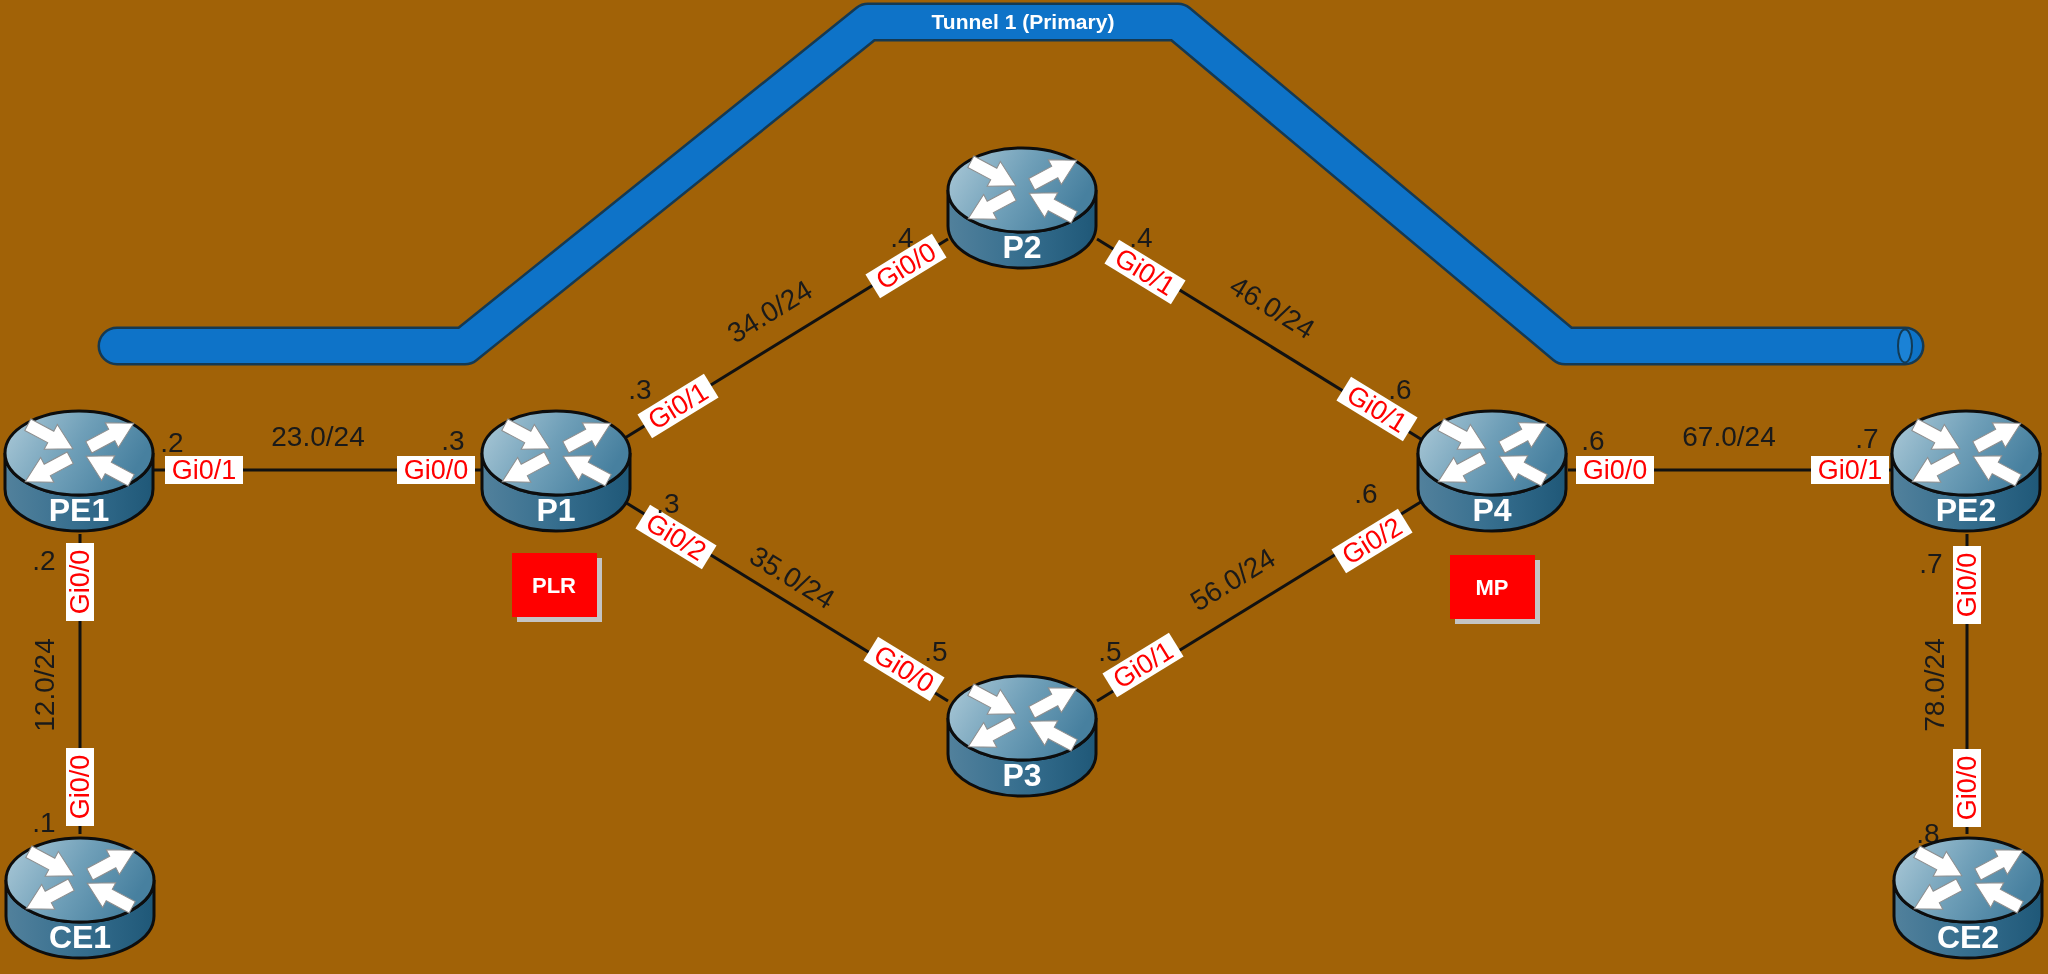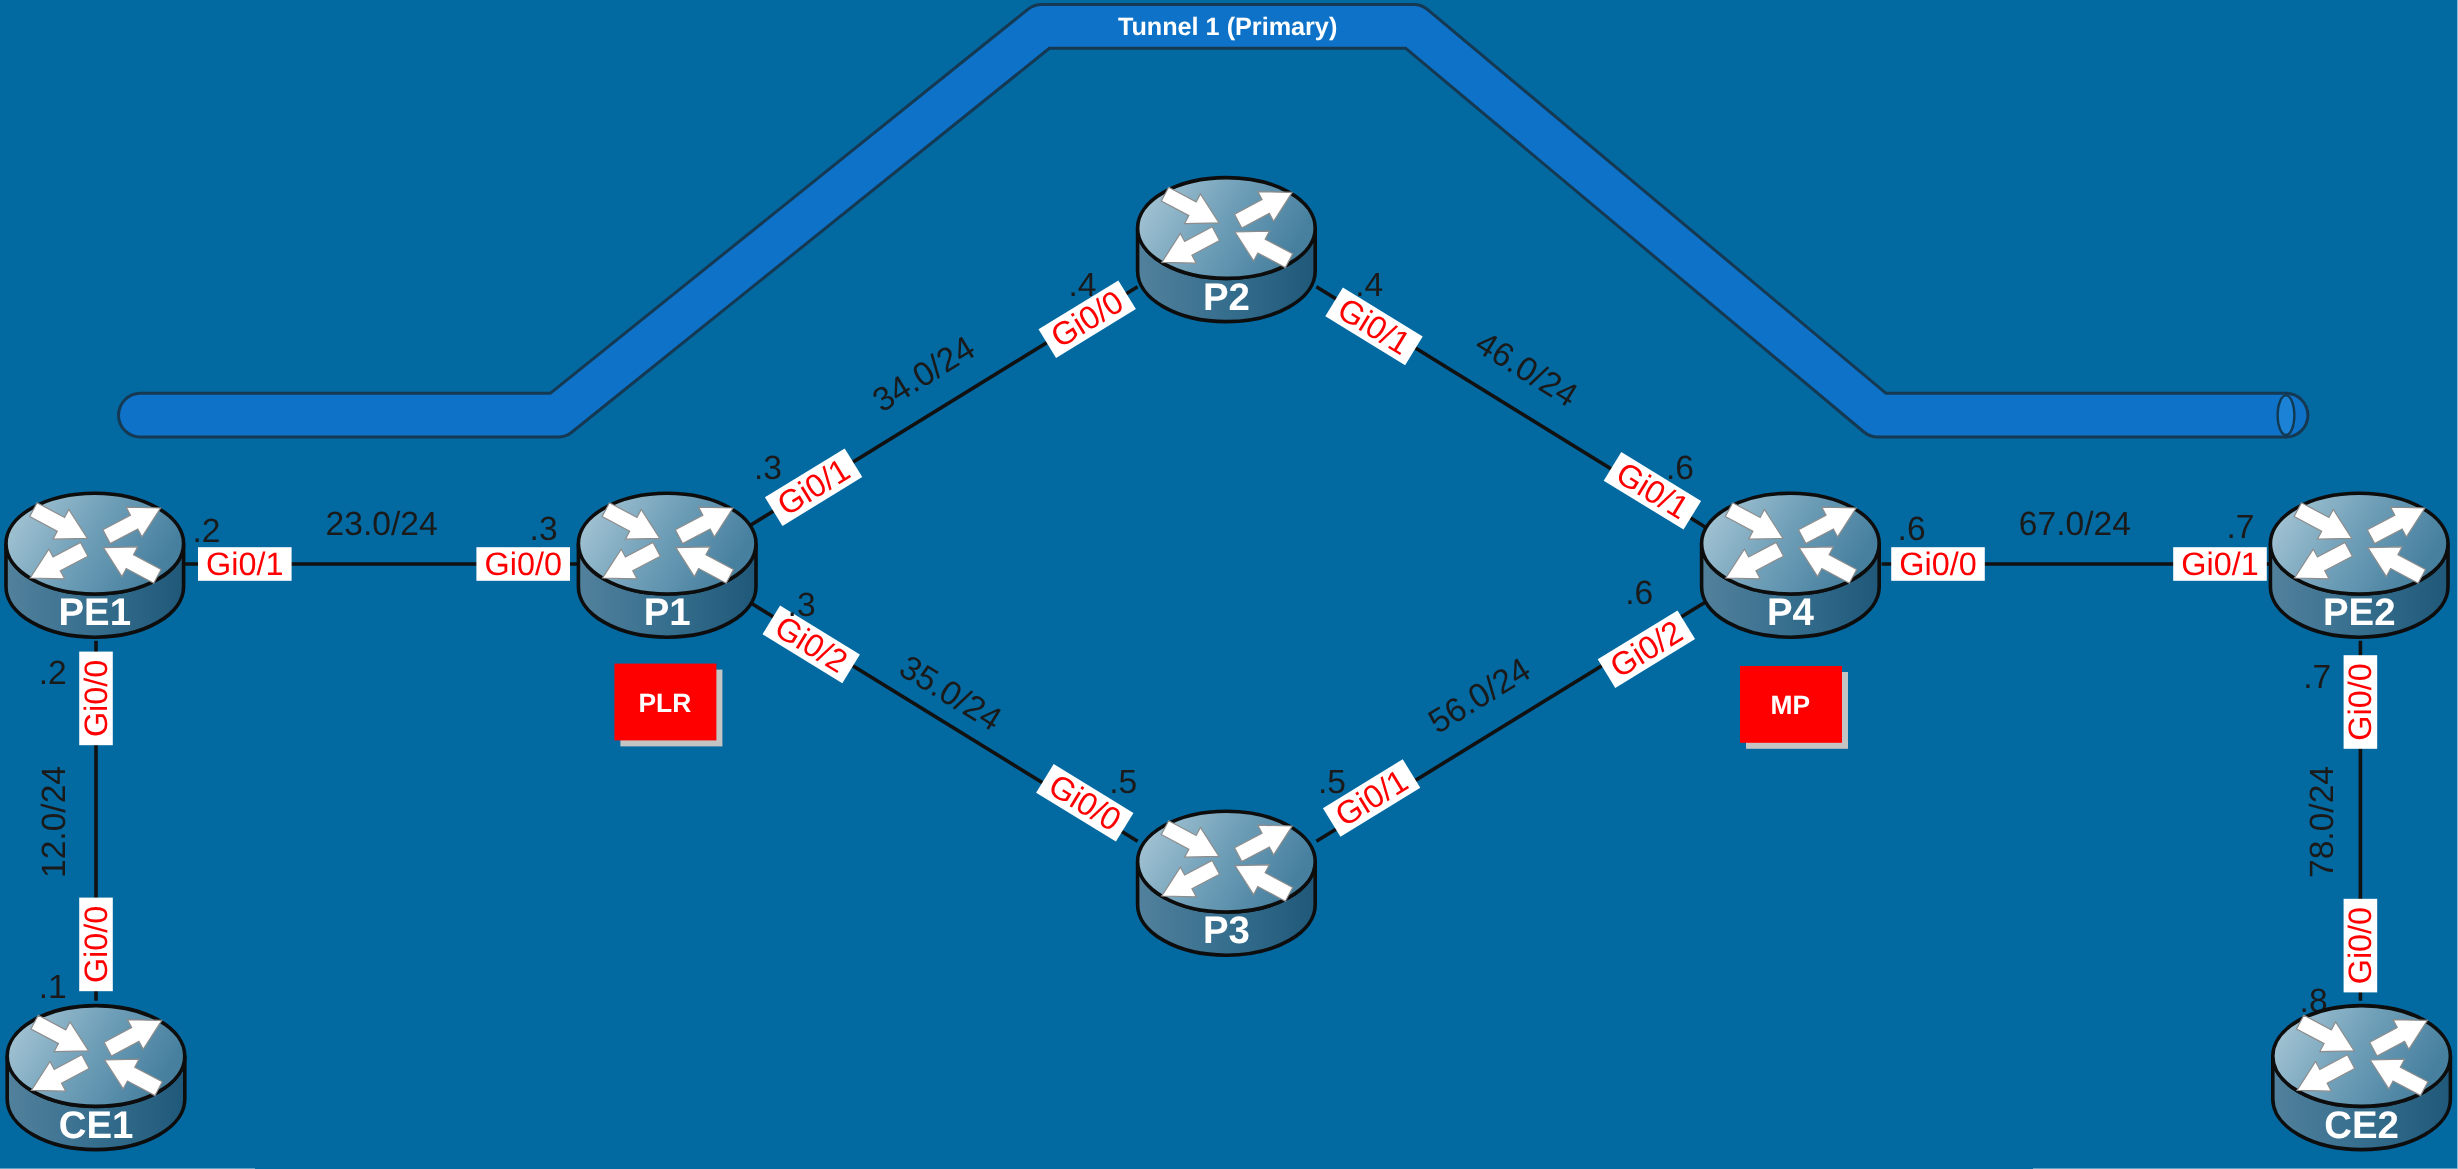--- a/index.html
+++ b/index.html
@@ -1,16 +1,16 @@
 <!DOCTYPE html>
 <html><head>
 <meta charset="utf-8">
 <style>
   html,body{margin:0;padding:0;background:#ffffff;}
-  .stage{width:2048px;height:974px;position:relative;background:#0369a1;overflow:hidden;}
+  .stage{width:2048px;height:974px;position:relative;background:#a16207;overflow:hidden;}
   svg{display:block;}
   text{font-family:"Liberation Sans",sans-serif;}
   .ip-label{font-size:28px;fill:#1a1a1a;}
   .subnet-label{font-size:28px;fill:#1a1a1a;}
   .if-label{font-size:27px;fill:#ff0000;}
   .router-name{font-size:32px;font-weight:600;fill:#ffffff;}
   .tunnel-label{font-size:21px;font-weight:600;fill:#ffffff;}
   .role-label{font-size:22px;font-weight:600;fill:#ffffff;}
   .link-line{stroke:#111111;stroke-width:3;fill:none;}
   .label-bg{fill:#ffffff;}

